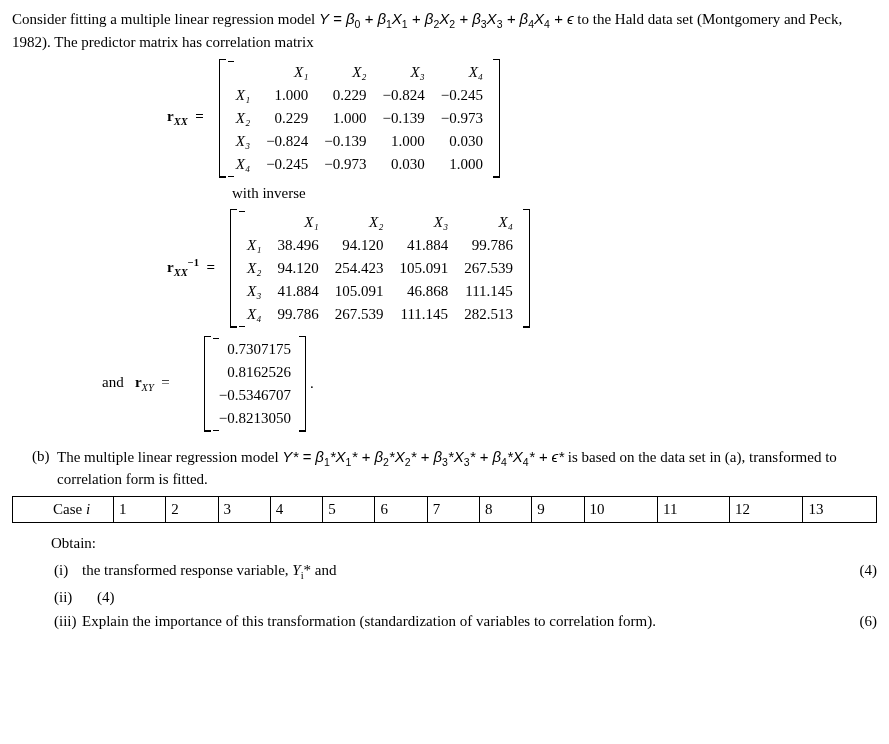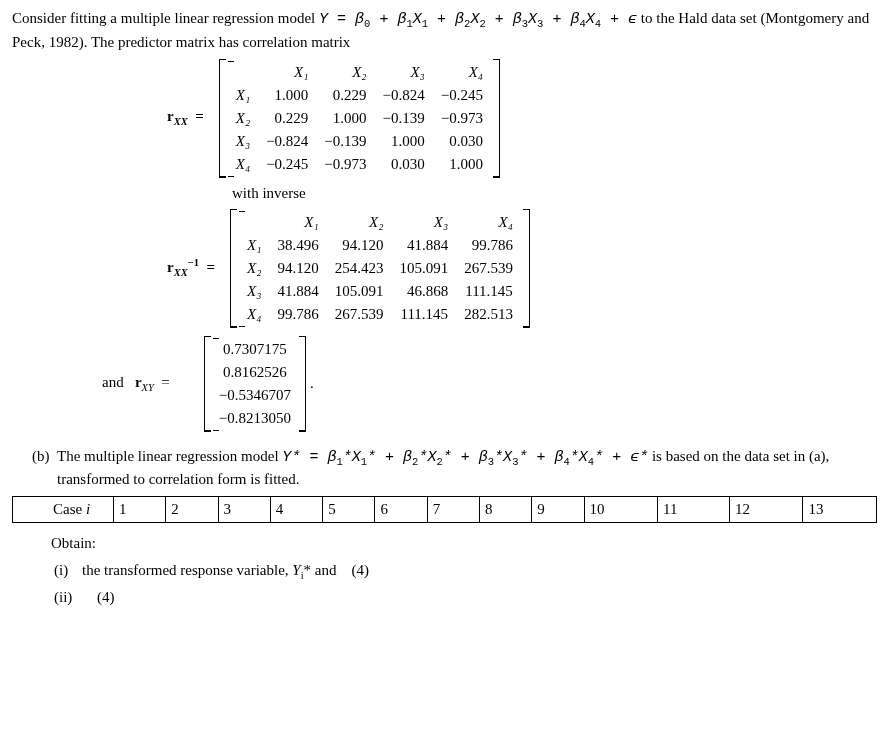--- a/index.html
+++ b/index.html
@@ -9,21 +9,21 @@
       padding: 8px 12px;
       width: 865px;
       color: #000;
       line-height: 1.4;
     }
     .intro {
       margin-bottom: 6px;
     }
     .math-eq {
       font-style: italic;
-      font-family: Liberation Mono, monospace;
+      font-family: Liberation Sans, sans-serif;
     }
     .matrix-section {
       margin-left: 155px;
       margin-top: 5px;
       margin-bottom: 5px;
     }
     .matrix-wrapper {
       display: flex;
       align-items: center;
     }
@@ -110,29 +110,29 @@
       display: flex;
       margin-bottom: 3px;
     }
     .item-marker {
       width: 28px;
       flex-shrink: 0;
     }
     .item-content {
       flex: 1;
       display: flex;
-      justify-content: flex-start;
+      justify-content: space-between;
     }
     .marks {
       margin-left: 15px;
     }
     sub { font-size: 0.7em; vertical-align: sub; font-style: normal;}
     sup { font-size: 0.7em; vertical-align: super; font-style: normal;}
     .ital { font-style: italic; }
-    .col-vec td { text-align: center; padding: 1px 6px;}
+    .col-vec td { text-align: right; padding: 1px 6px;}
   </style>
 </head>
 <body>
 
 <div class="intro">
   <span>Consider fitting a multiple linear regression model </span><span class="math-eq"><i>Y</i> = <i>β</i><sub>0</sub> + <i>β</i><sub>1</sub><i>X</i><sub>1</sub> + <i>β</i><sub>2</sub><i>X</i><sub>2</sub> + <i>β</i><sub>3</sub><i>X</i><sub>3</sub> + <i>β</i><sub>4</sub><i>X</i><sub>4</sub> + <i>ϵ</i></span><span> to the Hald data set (Montgomery and Peck, 1982). The predictor matrix has correlation matrix</span>
 </div>
 
 <div class="matrix-section">
   <div class="matrix-wrapper">
@@ -302,13 +302,20 @@
       <span>the transformed response variable, <i>Y<sub>i</sub></i>* and</span>
       <span class="marks">(4)</span>
     </div>
   </div>
   <div class="item-row">
     <div class="item-marker">(ii)</div>
     <div class="item-content">
       <span class="marks">(4)</span>
     </div>
   </div>
+  <div class="item-row">
+    <div class="item-marker">(iii)</div>
+    <div class="item-content">
+      <span>Explain the importance of this transformation (standardization of variables to correlation form).</span>
+      <span class="marks">(6)</span>
+    </div>
+  </div>
 </div>
 
 </body></html>

